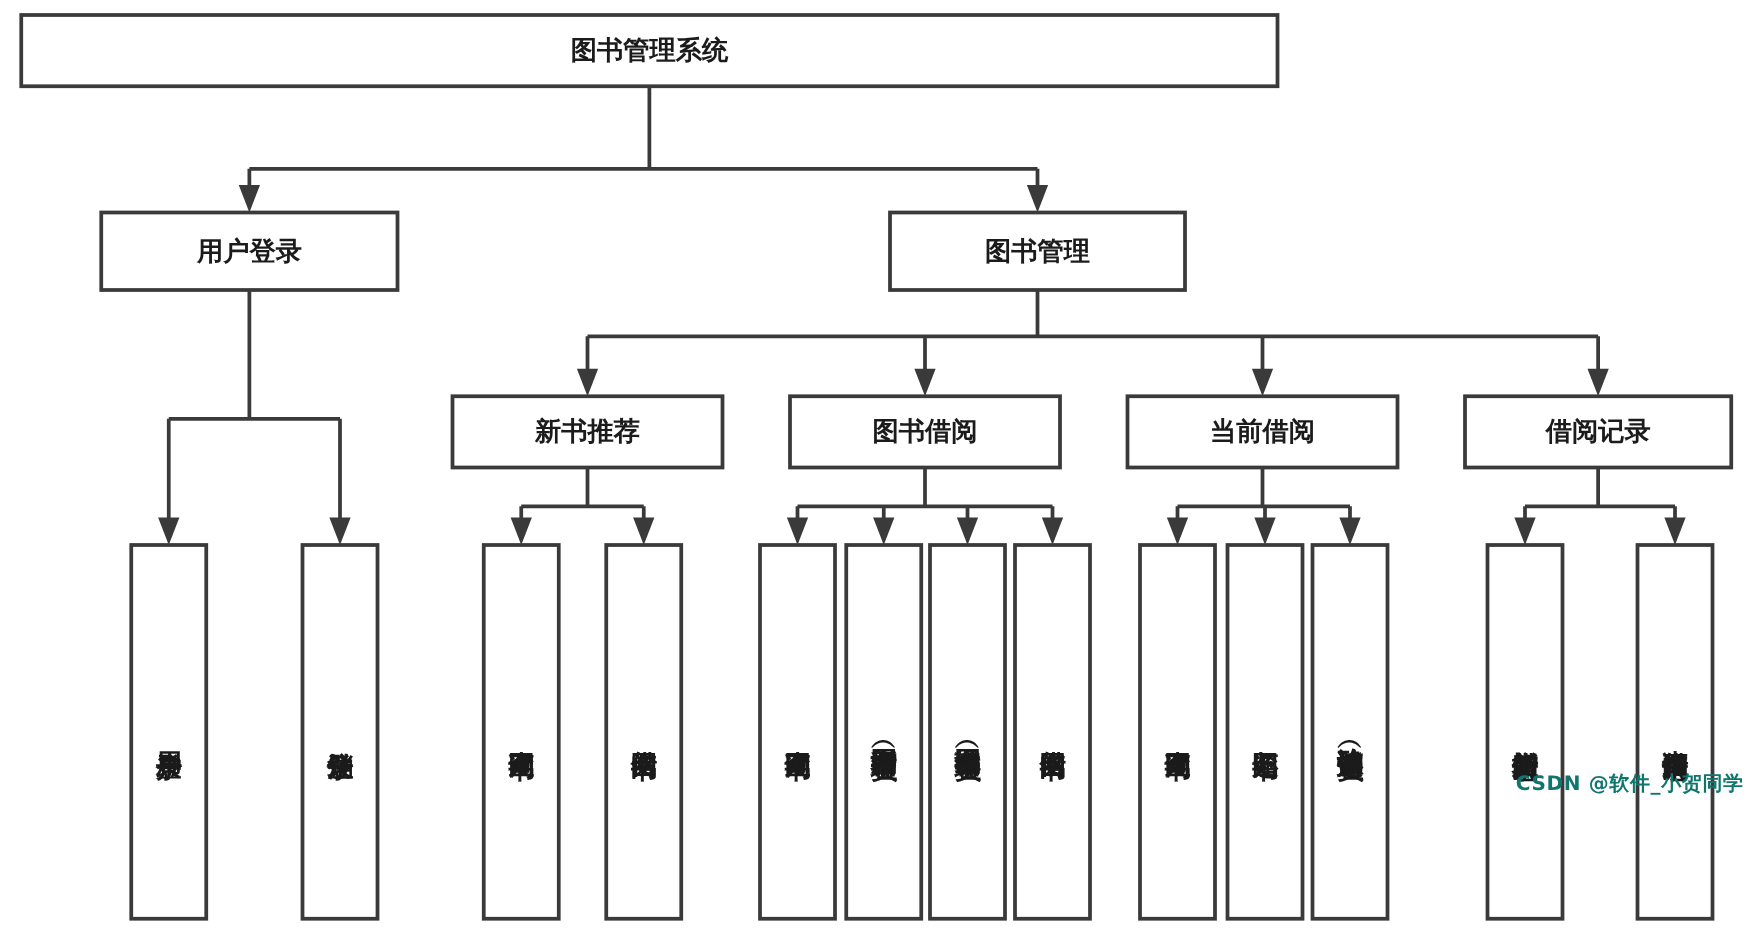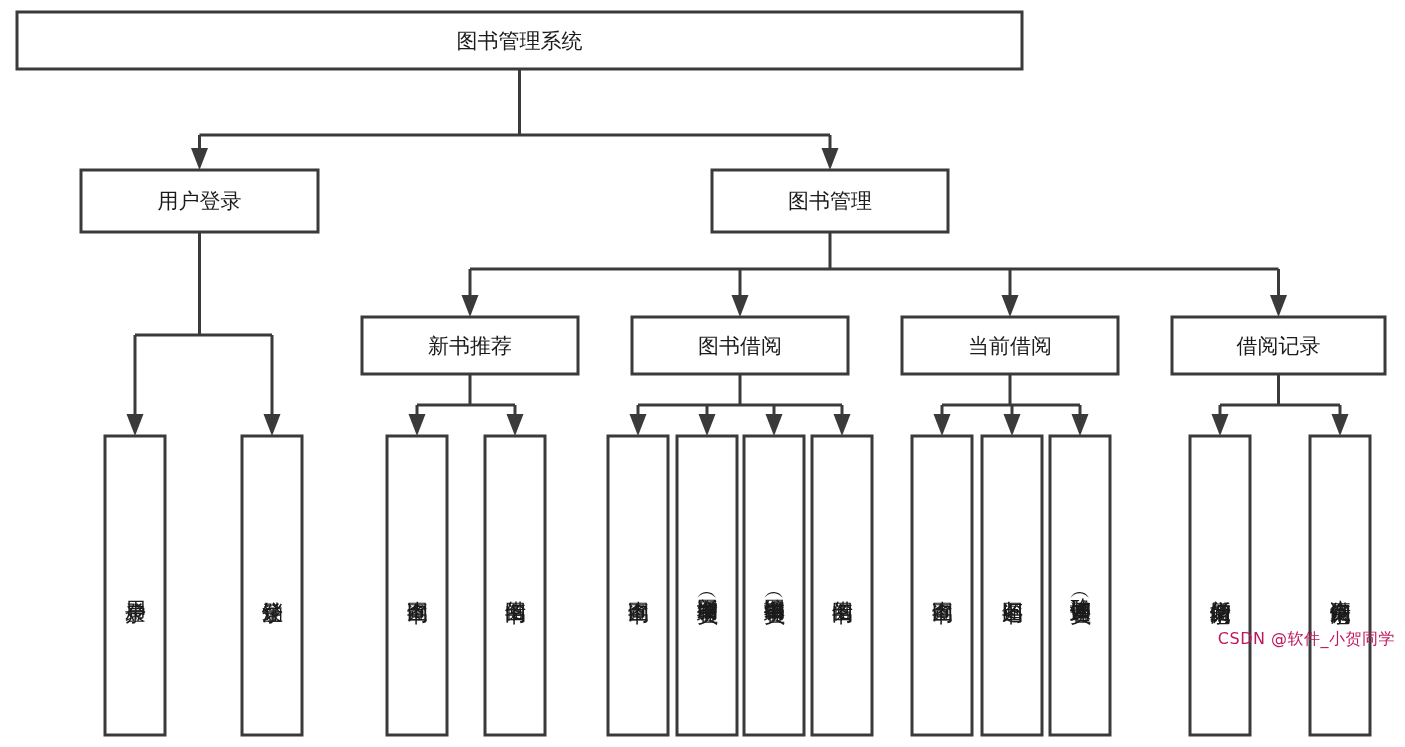--- a/index.html
+++ b/index.html
@@ -12,20 +12,21 @@
     width: 1405px;
     height: 747px;
     font-family: "DejaVu Sans", "Liberation Sans", sans-serif;
     overflow: hidden;
   }
   #diagram-root {
     position: relative;
     width: 1405px;
     height: 658px;
     background: #ffffff;
+    font-weight: bold;
   }
   svg.diagram-canvas {
     position: absolute;
     left: 0;
     top: 0;
     width: 1405px;
     height: 747px;
     display: block;
   }
   .node-box {
@@ -64,23 +65,23 @@
     line-height: 1.18;
     letter-spacing: 1px;
     color: #1b1b1b;
     text-align: center;
     white-space: nowrap;
     pointer-events: none;
   }
   .watermark {
     position: absolute;
     right: 10px;
-    bottom: 8px;
+    bottom: 20px;
     font-size: 16px;
-    color: #be185d;
+    color: #0f766e;
     letter-spacing: 0.5px;
     font-family: "DejaVu Sans", "Liberation Sans", sans-serif;
     white-space: nowrap;
   }
 </style>
 </head>
 <body>
 
 <div id="diagram-root">
   <svg class="diagram-canvas" id="diagram-svg" viewBox="0 0 1405 747" xmlns="http://www.w3.org/2000/svg">

